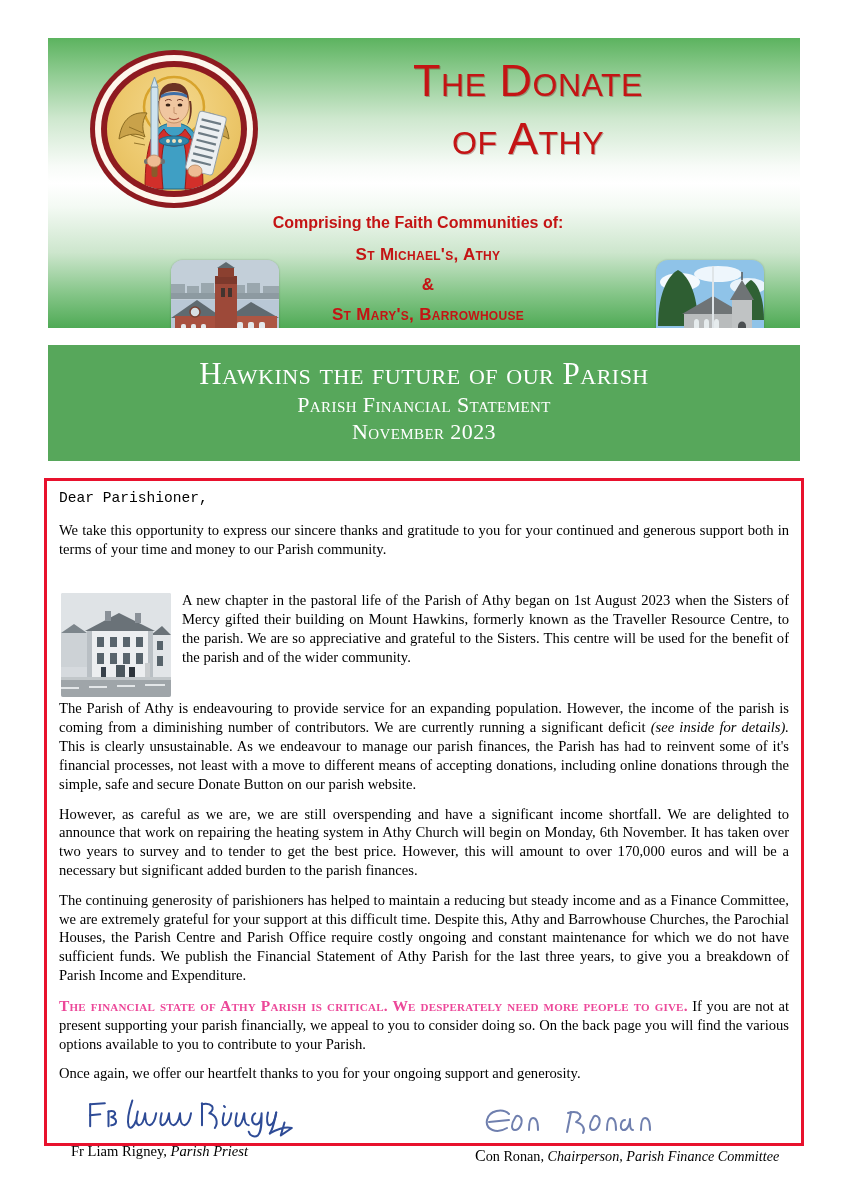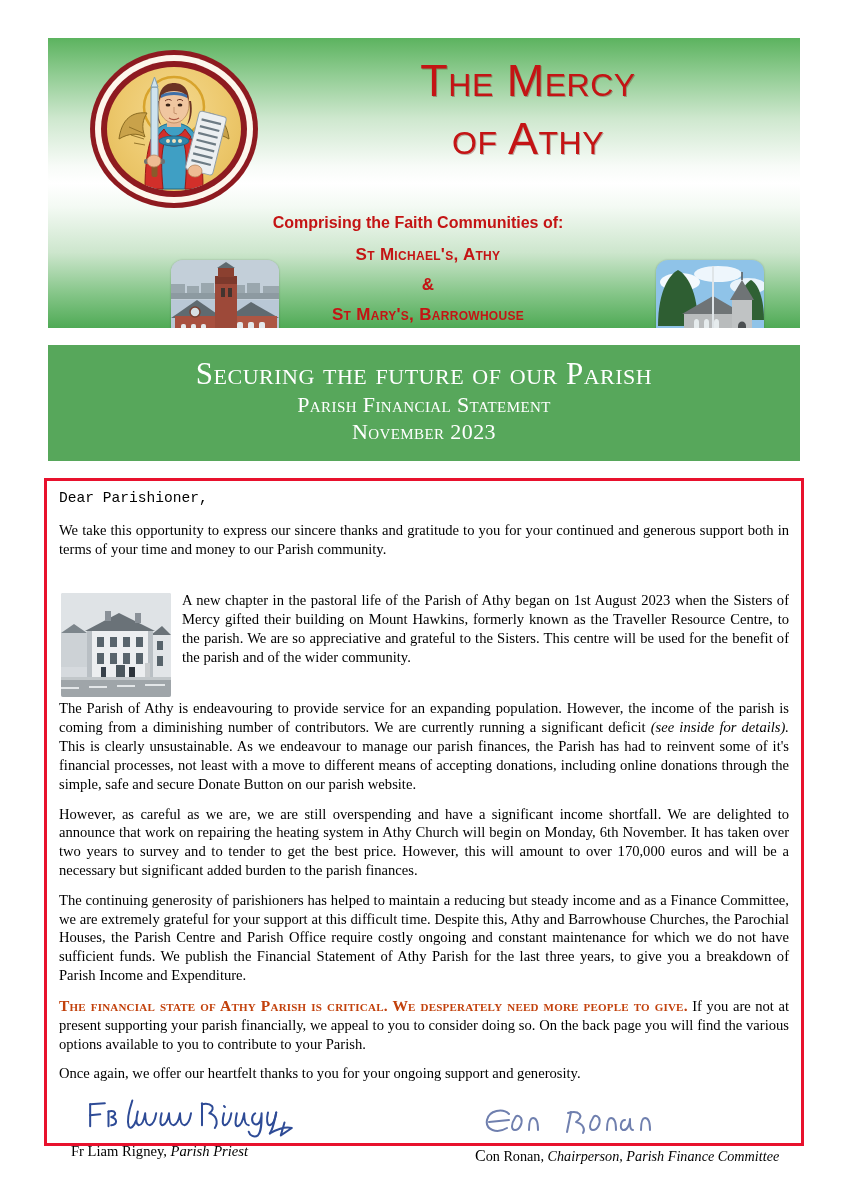--- a/index.html
+++ b/index.html
@@ -186,21 +186,21 @@
     border-radius: 2px;
     overflow: hidden;
   }
 
   .para-mh { overflow: hidden; margin-top: 33px; }
   .clearfix { clear: both; }
 
   em.ital { font-style: italic; }
 
   .red-call {
-    color: #c2410c;
+    color: #ec4899;
     font-variant: small-caps;
     font-weight: bold;
     font-size: 15.5px;
     letter-spacing: 0.2px;
     margin-top: 27px;
   }
 
   
   .sig-area {
     position: relative;
@@ -280,21 +280,21 @@
           <g transform="rotate(14 98 80)">
             <rect x="84" y="46" width="28" height="60" rx="3" fill="#eceff1" stroke="#93a0a8" stroke-width="1"></rect>
             <path d="M88 54 H108 M88 61 H108 M88 68 H108 M88 75 H108 M88 82 H108 M88 89 H108 M88 96 H108" stroke="#6d7b84" stroke-width="2.2"></path>
           </g>
           <ellipse cx="88" cy="104" rx="7" ry="6" fill="#eebb93" stroke="#b9865c" stroke-width="0.8"></ellipse>
         </svg>
       </div>
     </div>
 
     <div class="mast-title">
-      <div>The Mercy</div>
+      <div>The Donate</div>
       <div>of Athy</div>
     </div>
 
     <div class="comprising">Comprising the Faith Communities of:</div>
 
     <div class="faith-list">
       <div>St Michael's, Athy</div>
       <div>&amp;</div>
       <div>St Mary's, Barrowhouse</div>
     </div>
@@ -377,21 +377,21 @@
 
         <rect x="0" y="80" width="108" height="17" fill="#5a8f3e"></rect>
         <path d="M0 92 L108 84 L108 97 L0 97 Z" fill="#9b9f9d"></path>
         <rect x="16" y="74" width="7" height="8" fill="#c6c9c7"></rect>
         <rect x="30" y="84" width="8" height="6" fill="#b9bdba"></rect>
       </svg>
     </div>
   </div>
 
   <div class="banner">
-    <div class="banner-l1">Securing the future of our Parish</div>
+    <div class="banner-l1">Hawkins the future of our Parish</div>
     <div class="banner-l2">Parish Financial Statement</div>
     <div class="banner-l3">November 2023</div>
   </div>
 
   <div class="letter">
 
     <p class="salutation">Dear Parishioner,</p>
 
     <p>We take this opportunity to express our sincere thanks and gratitude to you for your continued and generous support both in terms of your time and money to our Parish community.</p>
 

